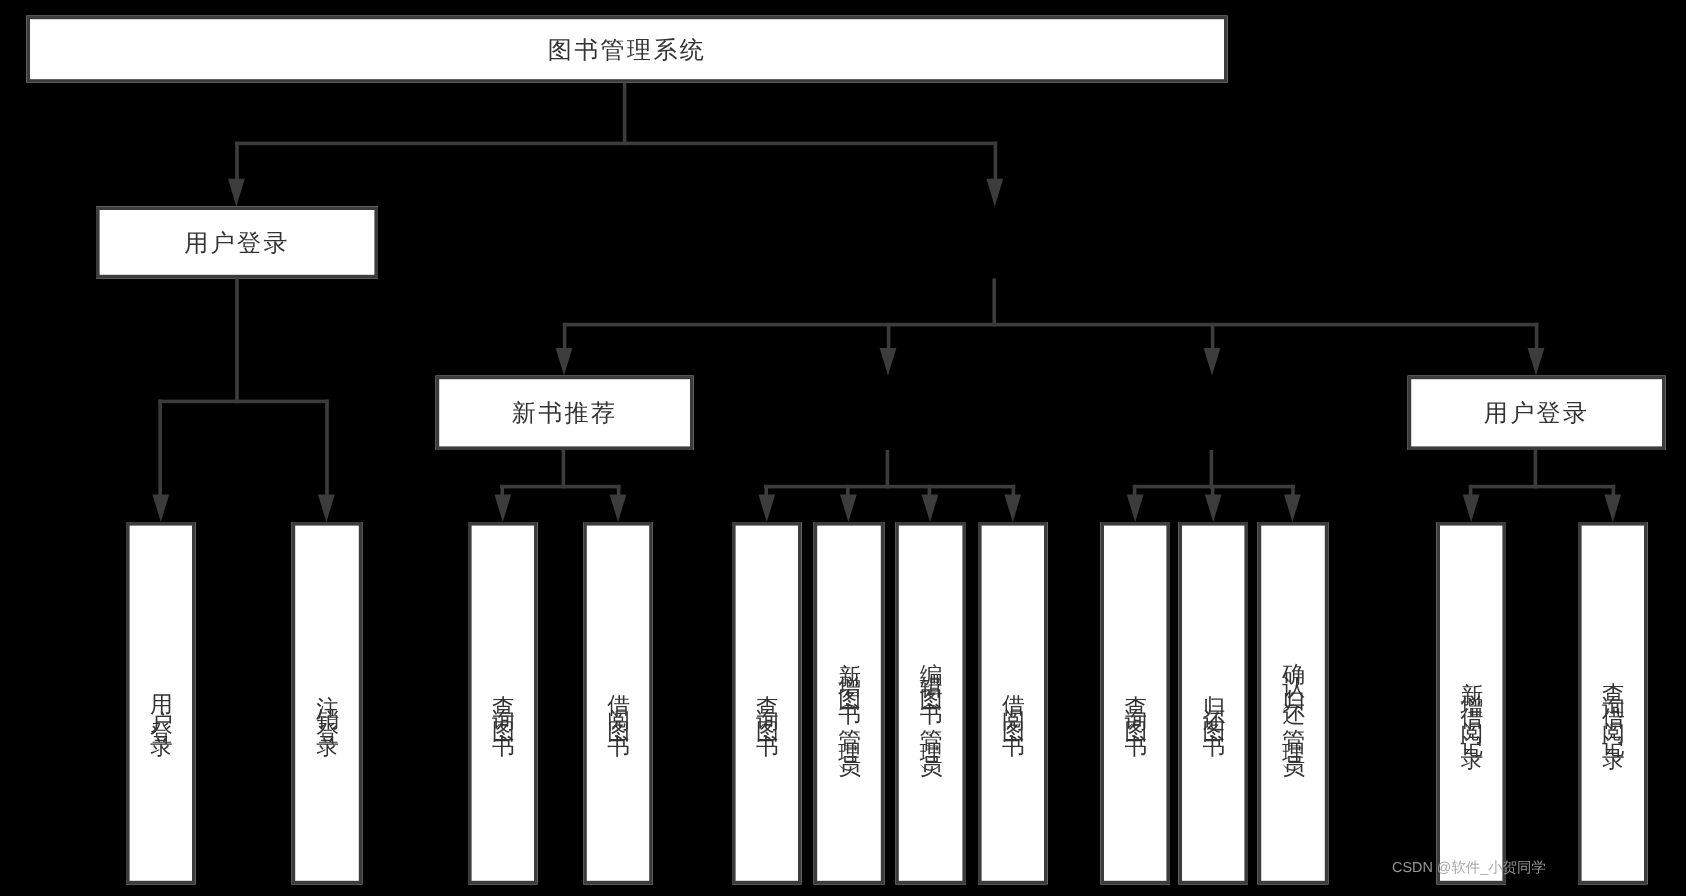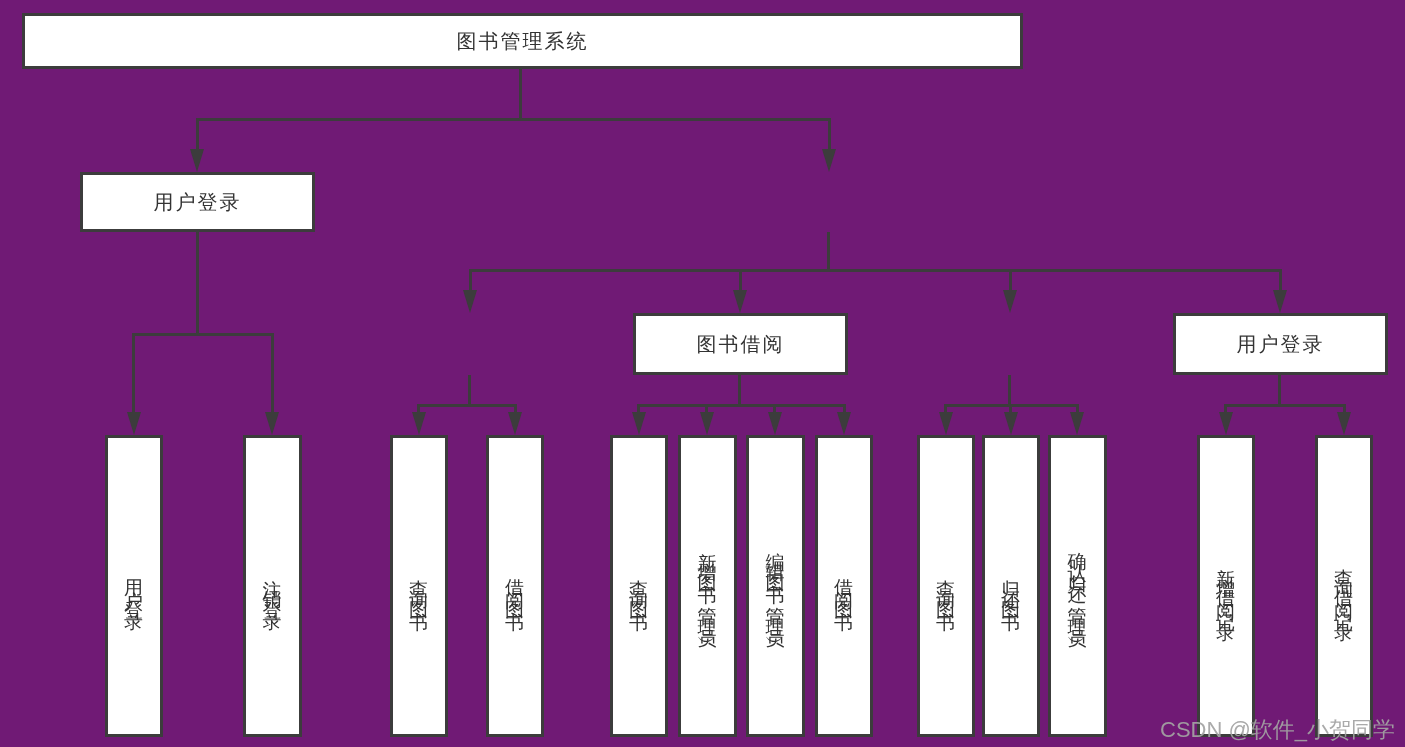--- a/index.html
+++ b/index.html
@@ -5,21 +5,21 @@
   :root{
     --line:#3c3c3c;
     --text:#333333;
     --wm:#a3a3a3;
   }
   html,body{margin:0;padding:0;background:#ffffff;}
   body{font-family:"Liberation Sans","DejaVu Sans",sans-serif;}
   .canvas{
     position:relative;
     width:1405px;height:747px;
-    background:#701a75;
+    background:#000000;
     overflow:hidden;
   }
   .box{
     position:absolute;
     box-sizing:border-box;
     border:3px solid var(--line);
     background:#ffffff;
     display:flex;align-items:center;justify-content:center;
     color:var(--text);
   }
@@ -41,21 +41,21 @@
   .hl{height:3px;}
   .arrow{
     position:absolute;width:0;height:0;
     border-left:7px solid transparent;
     border-right:7px solid transparent;
     border-top:23px solid var(--line);
   }
   .watermark{
     position:absolute;
     top:715px;left:1160px;
-    font-size:22px;
+    font-size:12px;
     color:var(--wm);
     opacity:0.92;
     white-space:nowrap;
     z-index:10;
   }
 </style>
 </head>
 <body>
 
 <div class="canvas">
@@ -86,22 +86,22 @@
   <div class="hl" style="left:469px;top:269px;width:813px;"></div>
   <div class="vl" style="left:469px;top:269px;height:24px;"></div>
   <div class="vl" style="left:739px;top:269px;height:24px;"></div>
   <div class="vl" style="left:1009px;top:269px;height:24px;"></div>
   <div class="vl" style="left:1279px;top:269px;height:24px;"></div>
   <div class="arrow" style="left:463px;top:290px;"></div>
   <div class="arrow" style="left:733px;top:290px;"></div>
   <div class="arrow" style="left:1003px;top:290px;"></div>
   <div class="arrow" style="left:1273px;top:290px;"></div>
 
-  <div class="box" style="left:633px;top:313px;width:215px;height:62px;">
-    <span class="h-label">图书借阅</span>
+  <div class="box" style="left:363px;top:313px;width:215px;height:62px;">
+    <span class="h-label">新书推荐</span>
   </div>
   <div class="box" style="left:1173px;top:313px;width:215px;height:62px;">
     <span class="h-label">用户登录</span>
   </div>
 
   <div class="vl" style="left:468px;top:375px;height:32px;"></div>
   <div class="hl" style="left:417px;top:404px;width:100px;"></div>
   <div class="vl" style="left:417px;top:404px;height:12px;"></div>
   <div class="vl" style="left:514px;top:404px;height:12px;"></div>
   <div class="arrow" style="left:412px;top:412px;"></div>

